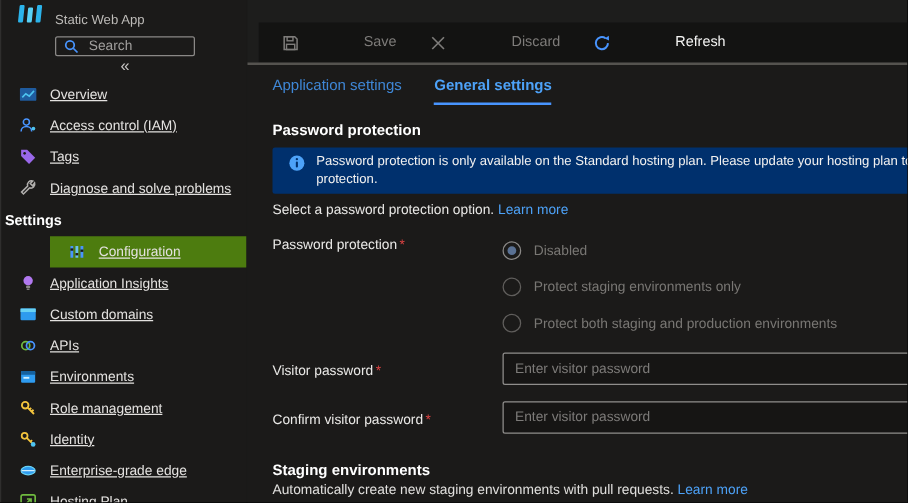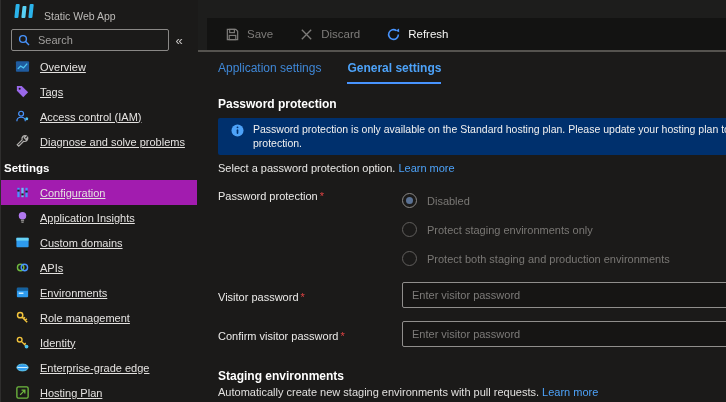--- a/index.html
+++ b/index.html
@@ -7,35 +7,35 @@
   #app{
     position:relative;width:726px;height:402px;overflow:hidden;
     background:#1b1a19;color:#e4e2e0;
     font-family:"Liberation Sans","DejaVu Sans",sans-serif;font-size:11px;
   }
   
   #sidebar{position:absolute;left:0;top:0;width:197px;height:402px;background:#1b1a19;border-left:1px solid #2f2e2d;}
   .res-head{display:flex;align-items:flex-end;padding:0 0 0 13px;height:22px;overflow:hidden;}
   .res-logo{width:22px;height:20px;margin-top:-6px;flex:none;}
   .res-type{color:#bdbbb8;font-size:10.5px;margin:6px 0 0 8px;}
-  .search-row{display:flex;align-items:center;margin:7px 8px 0 10px;}
+  .search-row{display:flex;align-items:center;margin:7px 8px 0 10px;flex-direction:column;}
   .search-box{flex:1;display:flex;align-items:center;height:22px;border:1px solid #8a8886;border-radius:2px;background:#1b1a19;padding:0 6px;}
   .search-box input{flex:1;border:none;outline:none;background:transparent;color:#d6d4d2;font-size:11px;font-family:inherit;margin-left:6px;width:80px;}
   .search-box input::placeholder{color:#a19f9d;}
   .collapse{width:20px;text-align:center;color:#c8c6c4;font-size:13px;cursor:pointer;flex:none;}
   nav{margin-top:3px;}
   .nav-item{display:flex;align-items:center;height:25px;padding-left:14px;cursor:pointer;}
-  .nav-item.sel{background:#a21caf;}
+  .nav-item.sel{background:#4d7c0f;margin-left:39px;}
   .nico{width:15px;height:15px;flex:none;}
   .nav-label{margin-left:10px;color:#e4e2e0;font-size:11px;white-space:nowrap;text-decoration:underline;}
   .nav-group{padding-left:3px;height:25px;display:flex;align-items:center;color:#ffffff;font-weight:bold;font-size:11.5px;margin-top:1px;}
   
   #main{position:absolute;left:198px;top:0;width:528px;height:402px;background:#1d1d1c;}
   .cmdbar{position:absolute;left:9px;top:18px;right:-60px;height:32px;background:#131312;display:flex;align-items:center;padding-left:18px;}
-  .cmd{display:flex;align-items:center;margin-right:26px;cursor:pointer;}
+  .cmd{display:flex;align-items:center;margin-right:26px;cursor:pointer;gap:44px;}
   .cmd .ci{width:15px;height:15px;margin-right:7px;}
   .cmd-label{font-size:11.5px;}
   .cmd.disabled .cmd-label{color:#7e7c7a;}
   .cmd.enabled .cmd-label{color:#f5f5f4;}
   .cmd-divider{position:absolute;left:0;top:50px;width:600px;height:2px;background:#55534f;}
   .content{position:absolute;left:0;top:52px;width:600px;height:350px;background:#1b1a19;padding:0 0 0 20px;overflow:hidden;}
   
   .tabs{display:flex;margin-top:9px;}
   .tab{margin-right:26px;padding-bottom:9px;position:relative;font-size:12px;cursor:pointer;}
   .tab.inactive{color:#3f87d6;}
@@ -95,32 +95,32 @@
     <nav>
       <div class="nav-item">
         <svg class="nico" viewBox="0 0 16 16">
           <rect x="1" y="2.5" width="14" height="11" rx="1" fill="#1f5b9e"></rect>
           <polyline points="3,10.5 6,7.5 9,9.5 13,5" fill="none" stroke="#4dc3f0" stroke-width="1.4"></polyline>
         </svg>
         <span class="nav-label">Overview</span>
       </div>
       <div class="nav-item">
         <svg class="nico" viewBox="0 0 16 16">
-          <path d="M2 2h5.2L14 8.8 8.8 14 2 7.2z" fill="#9a68ea"></path>
-          <circle cx="5" cy="5" r="1.1" fill="#1b1a19"></circle>
-        </svg>
-        <span class="nav-label">Tags</span>
-      </div>
-      <div class="nav-item">
-        <svg class="nico" viewBox="0 0 16 16">
           <circle cx="6.5" cy="5" r="2.6" fill="none" stroke="#4894fe" stroke-width="1.3"></circle>
           <path d="M2 13c0-2.6 2-4.2 4.5-4.2S11 10.4 11 13" fill="none" stroke="#4894fe" stroke-width="1.3"></path>
           <circle cx="12.5" cy="10.5" r="1.6" fill="#4dc3f0"></circle>
         </svg>
         <span class="nav-label">Access control (IAM)</span>
+      </div>
+      <div class="nav-item">
+        <svg class="nico" viewBox="0 0 16 16">
+          <path d="M2 2h5.2L14 8.8 8.8 14 2 7.2z" fill="#9a68ea"></path>
+          <circle cx="5" cy="5" r="1.1" fill="#1b1a19"></circle>
+        </svg>
+        <span class="nav-label">Tags</span>
       </div>
       <div class="nav-item">
         <svg class="nico" viewBox="0 0 16 16">
           <path d="M13.5 3.5a3.4 3.4 0 0 1-4.3 4.3L4 13l-1.6-1.6 5.2-5.2a3.4 3.4 0 0 1 4.3-4.3L9.8 4l2 2z" fill="none" stroke="#b0aeac" stroke-width="1.3"></path>
         </svg>
         <span class="nav-label">Diagnose and solve problems</span>
       </div>
 
       <div class="nav-group">Settings</div>
 

